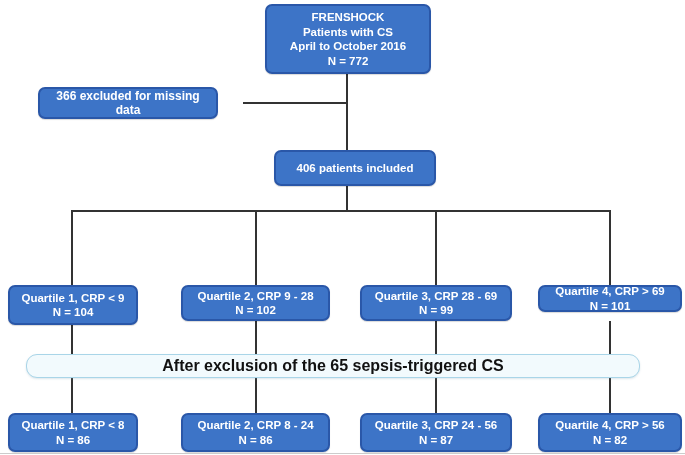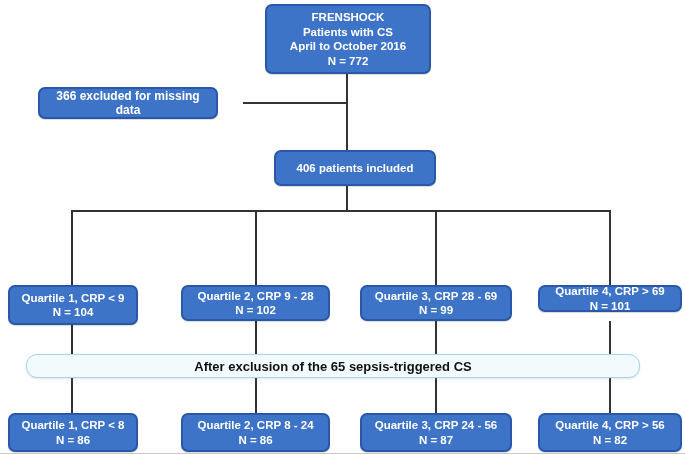--- a/index.html
+++ b/index.html
@@ -38,21 +38,21 @@
     box-shadow: 0 1px 1px rgba(0,0,0,0.15);
   }
   .band {
     position: absolute;
     box-sizing: border-box;
     background: #f2fafd;
     border: 1.5px solid #a9d5e8;
     border-radius: 11px;
     color: #111111;
     font-weight: 700;
-    font-size: 13px;
+    font-size: 16px;
     display: flex;
     align-items: center;
     justify-content: center;
     text-align: right;
     box-shadow: 0 1px 2px rgba(120,160,180,0.25);
   }
   .bottom-rule {
     position: absolute;
     left: 0;
     top: 453px;

